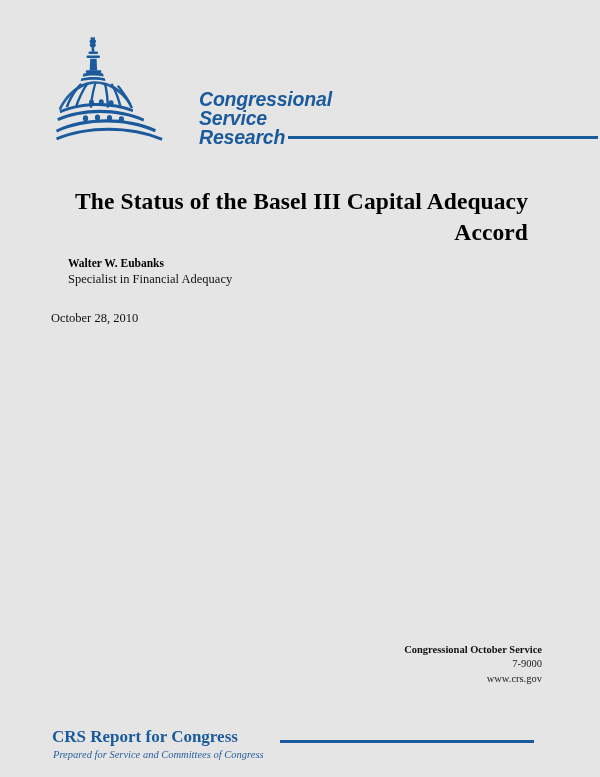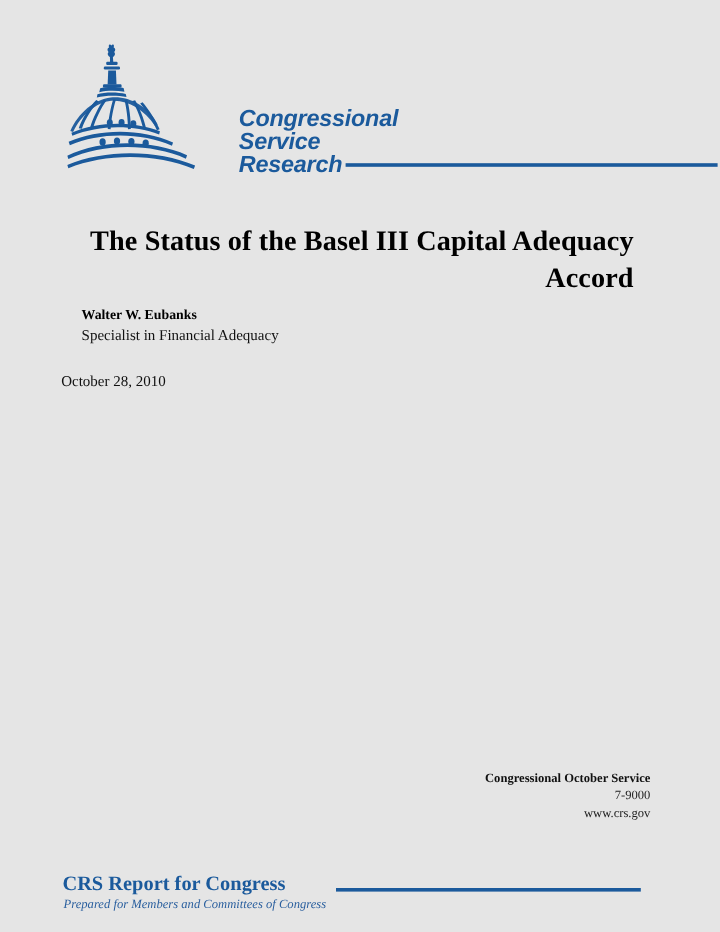--- a/index.html
+++ b/index.html
@@ -239,16 +239,16 @@
     <div class="org">Congressional October Service</div>
     <div class="line">7-9000</div>
     <div class="line">www.crs.gov</div>
   </div>
 
   <div class="banner">
     <div class="banner-title-row">
       <div class="banner-title">CRS Report for Congress</div>
       <div class="banner-rule"></div>
     </div>
-    <div class="banner-sub">Prepared for Members and Committees of Congress</div>
+    <div class="banner-sub">Prepared for Service and Committees of Congress</div>
   </div>
 
 </div>
 
 </body></html>

